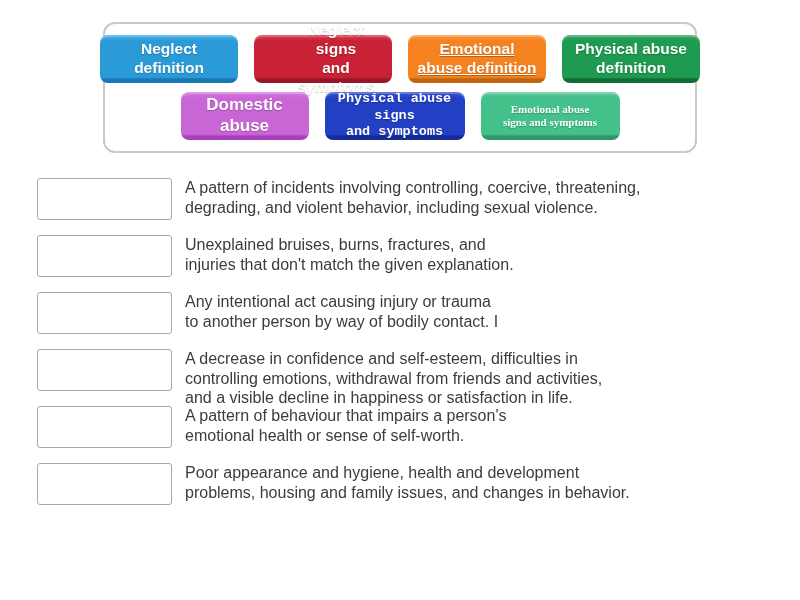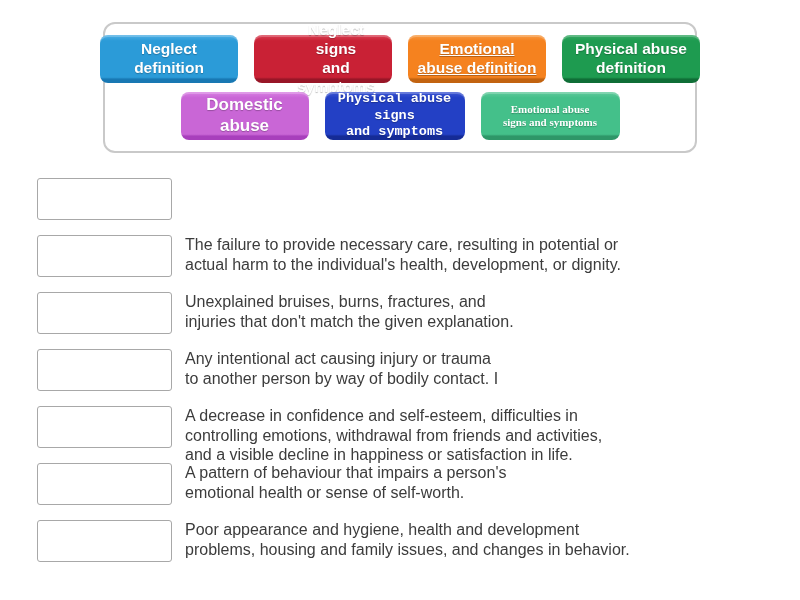--- a/index.html
+++ b/index.html
@@ -106,25 +106,22 @@
       <button class="tile tile--pss" style="background-image: linear-gradient(rgb(63, 87, 211) 0%, rgb(35, 64, 197) 12%, rgb(35, 64, 197) 88%, rgb(21, 43, 150) 92%, rgb(21, 43, 150) 100%); font-family: Liberation Mono, monospace;">Physical abuse signs
 and symptoms</button>
       <button class="tile tile--ess" style="background-image: linear-gradient(rgb(97, 202, 156) 0%, rgb(68, 192, 138) 12%, rgb(68, 192, 138) 88%, rgb(46, 150, 104) 92%, rgb(46, 150, 104) 100%);">Emotional abuse
 signs and symptoms</button>
     </div>
   </div>
 
   <div class="matches">
     <div class="match-row">
       <div class="drop-box"></div>
-    </div>
-    <div class="match-row">
-      <div class="drop-box"></div>
-      <div class="clue">The failure to provide necessary care, resulting in potential or
-actual harm to the individual's health, development, or dignity.</div>
+      <div class="clue">A pattern of incidents involving controlling, coercive, threatening,
+degrading, and violent behavior, including sexual violence.</div>
     </div>
     <div class="match-row">
       <div class="drop-box"></div>
       <div class="clue">Unexplained bruises, burns, fractures, and
 injuries that don't match the given explanation.</div>
     </div>
     <div class="match-row">
       <div class="drop-box"></div>
       <div class="clue">Any intentional act causing injury or trauma
 to another person by way of bodily contact. I</div>

